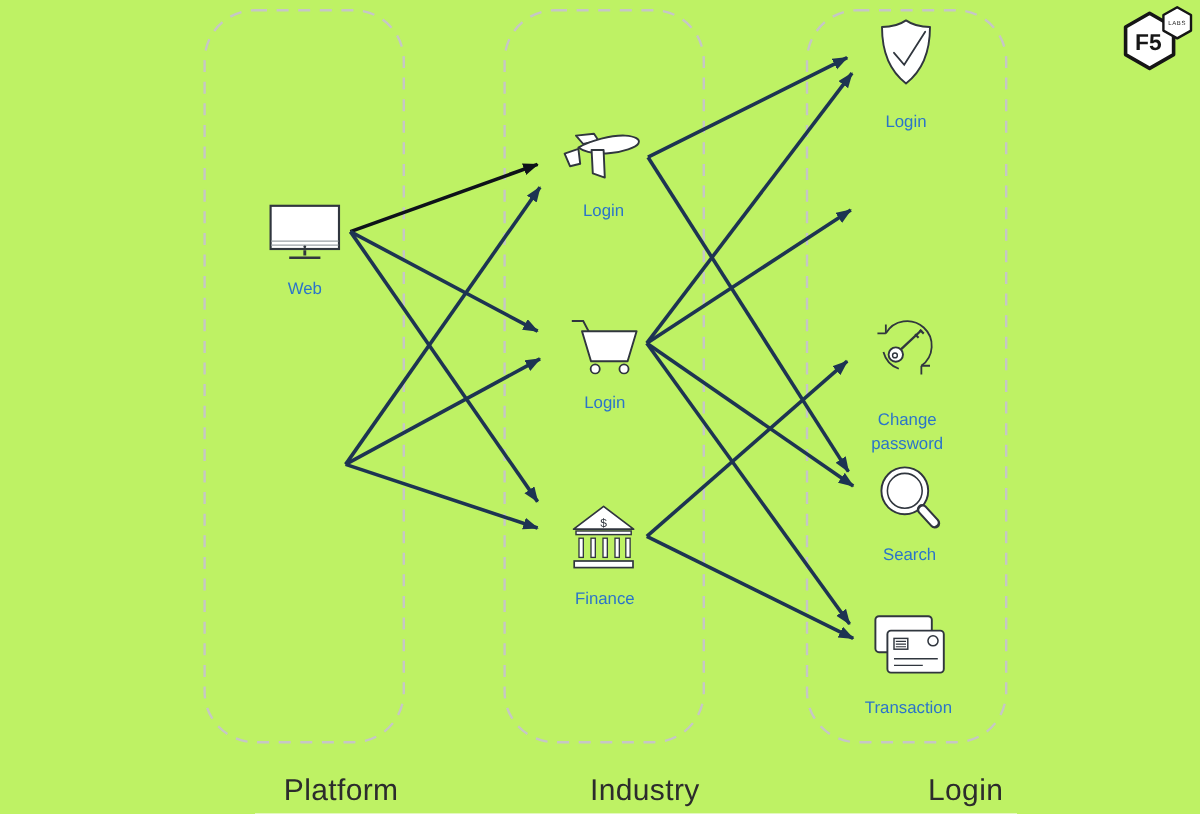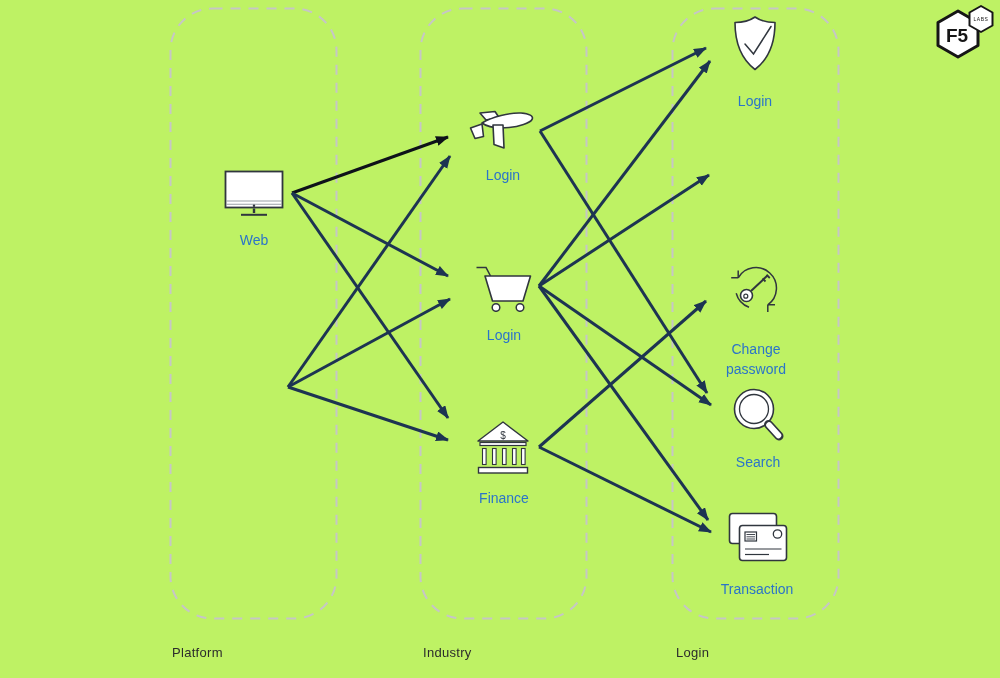--- a/index.html
+++ b/index.html
@@ -3,22 +3,22 @@
 <meta charset="utf-8">
 <style>
   html,body{margin:0;padding:0;background:#ffffff;}
   #stage{position:relative;width:1000px;height:678px;background:#bef264;overflow:hidden;
          font-family:"Liberation Sans", sans-serif;}
   #edge-layer{position:absolute;left:0;top:0;z-index:1;}
   .node{position:absolute;z-index:2;display:flex;flex-direction:column;align-items:center;width:120px;}
   .node .ic{color:var(--icon-stroke);}
   .nlabel{color:var(--blue);font-size:14px;text-align:center;line-height:1.45;white-space:nowrap;}
   .nlabel.wrap{white-space:normal;width:110px;}
-  .collabel{position:absolute;z-index:2;color:var(--col-label);font-size:13px;
-            width:160px;text-align:left;letter-spacing:.3px;}
+  .collabel{position:absolute;z-index:2;color:var(--col-label);font-size:25px;
+            width:160px;text-align:right;letter-spacing:.3px;}
   .colbox{fill:none;stroke:var(--dash);stroke-width:2;stroke-dasharray:10 8;}
   #logo{position:absolute;z-index:3;}
 </style>
 </head>
 <body>
 
 <div id="stage">
 
   <svg id="edge-layer" width="1000" height="678">
     <defs>

